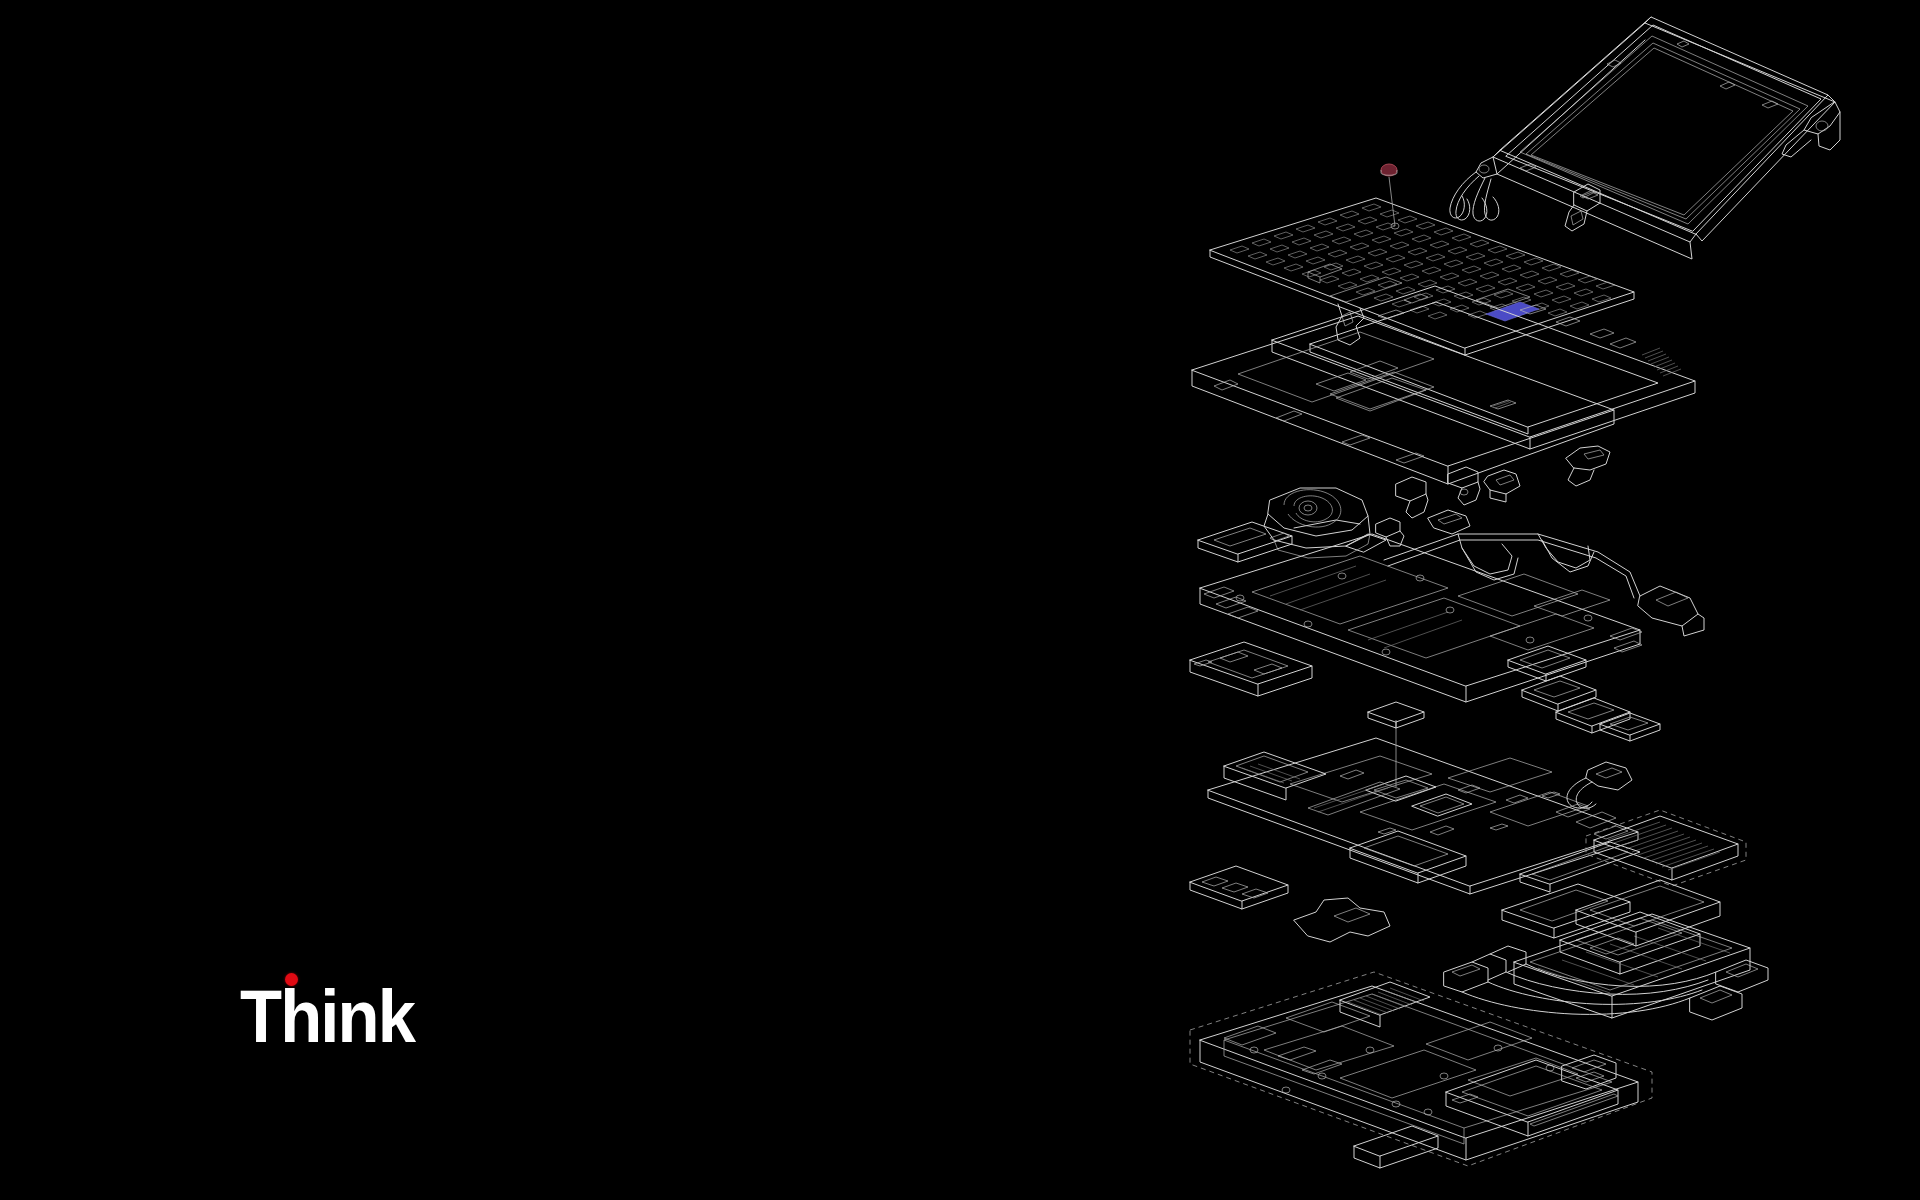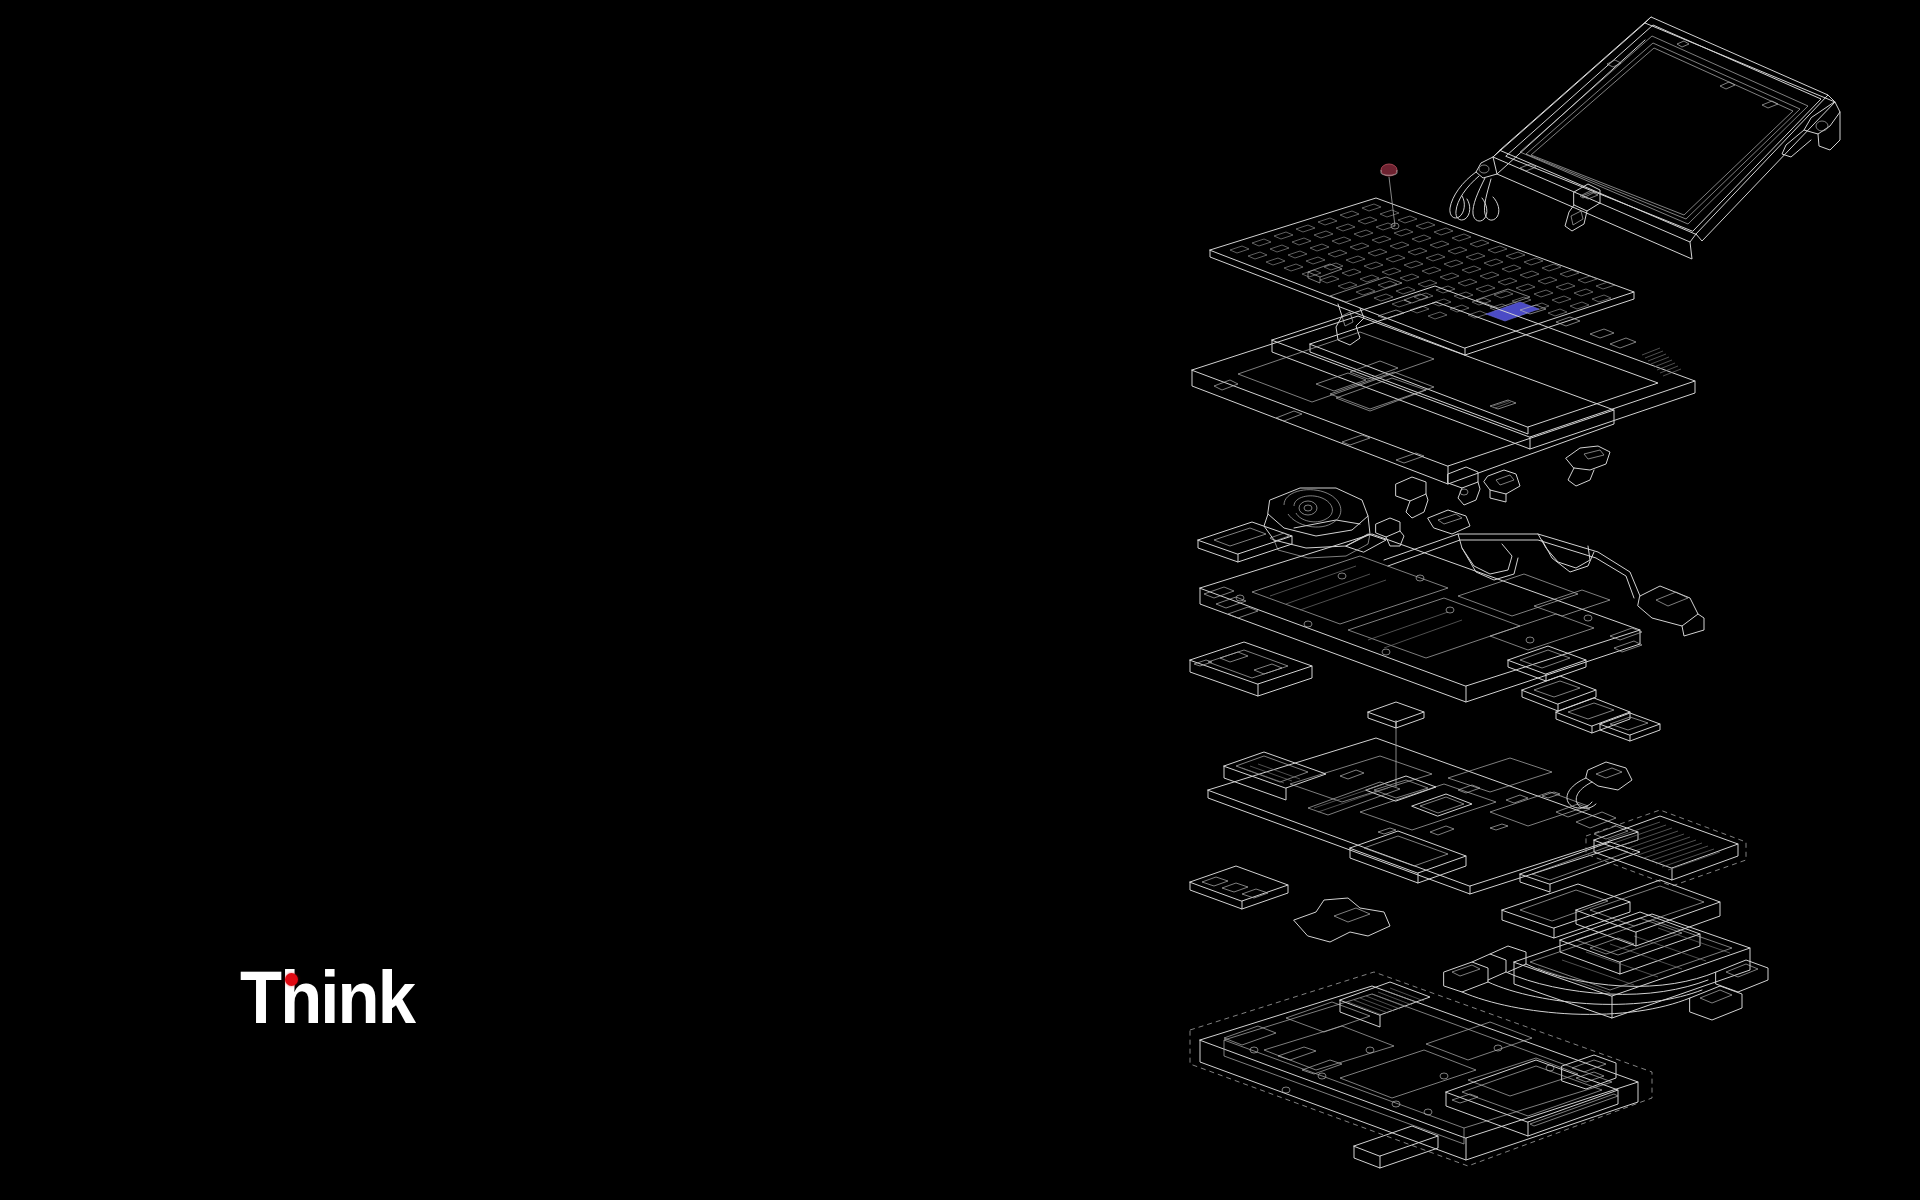--- a/index.html
+++ b/index.html
@@ -3,21 +3,21 @@
 <meta charset="utf-8">
 <title>ThinkPad Exploded View Wallpaper</title>
 <style>
   html,body{margin:0;padding:0;background:#000;}
   body{width:1920px;height:1200px;overflow:hidden;position:relative;
        font-family:"Liberation Sans", sans-serif;}
   #wallpaper{position:absolute;inset:0;width:1920px;height:1200px;background:#000000;}
 
   
   #think-logo{position:absolute;left:240px;top:968px;height:80px;
-              display:flex;}
+              display:flex;align-items:flex-end;}
   #think-logo .word{
       font-family:"Liberation Sans", sans-serif;
       font-weight:700;
       font-size:74px;
       line-height:0.82;
       letter-spacing:-2px;
       color:#ffffff;
       position:relative;
       white-space:pre;
       transform:scaleX(0.93);

